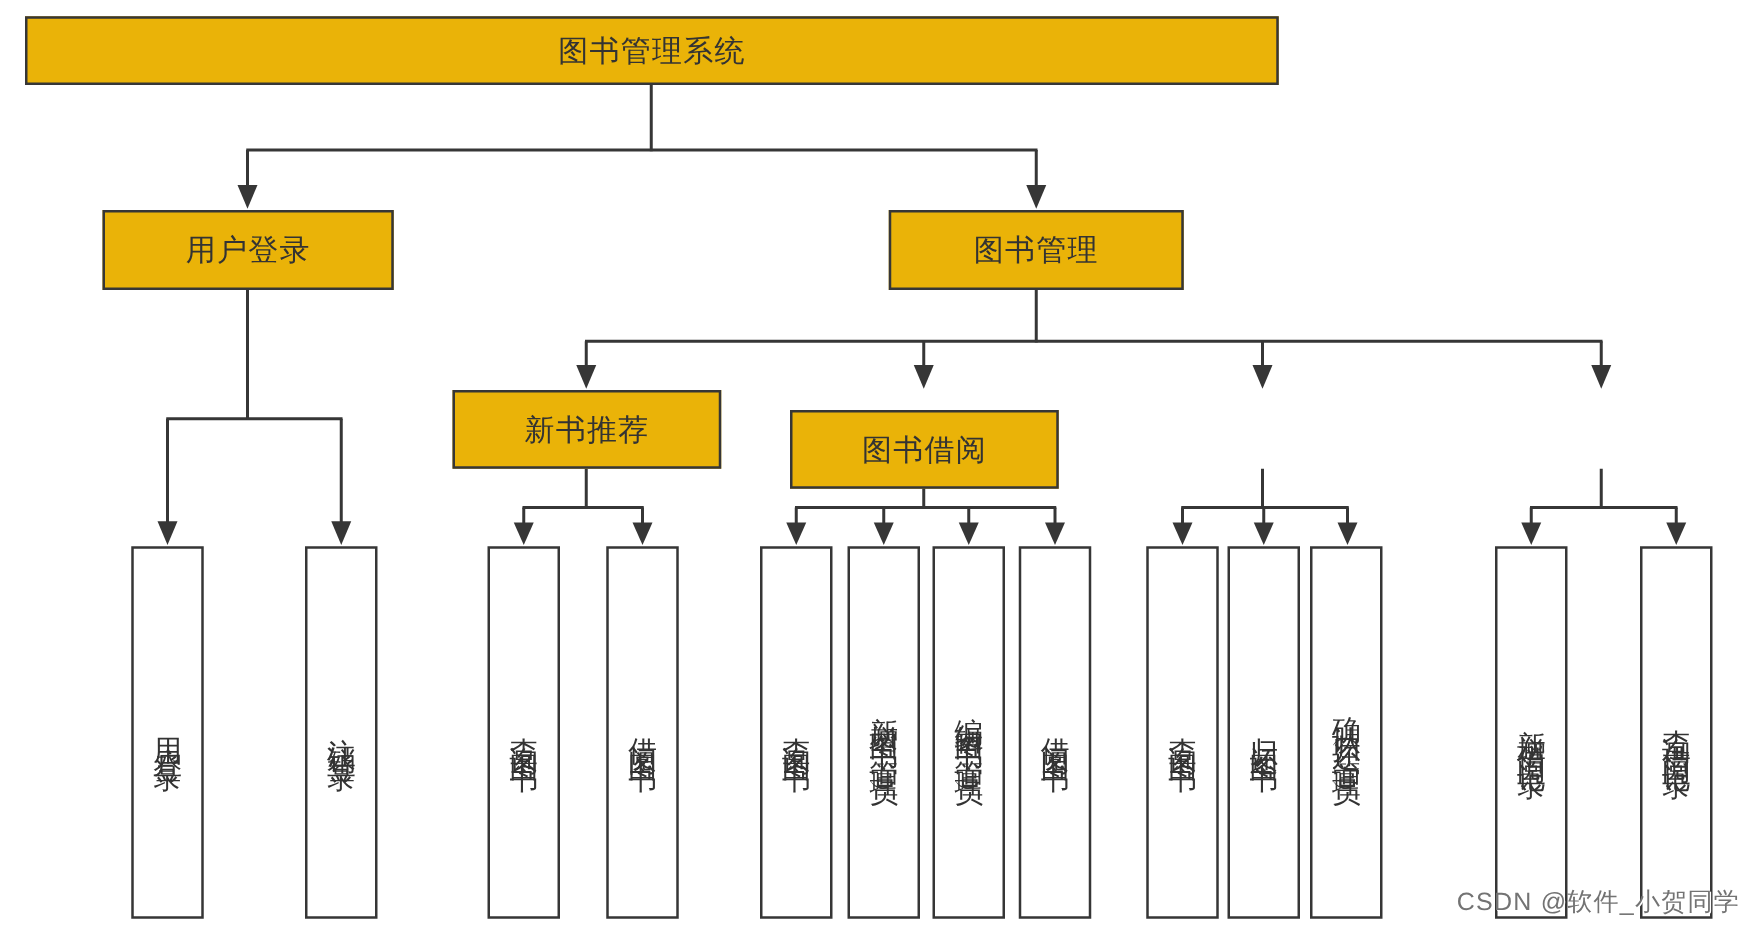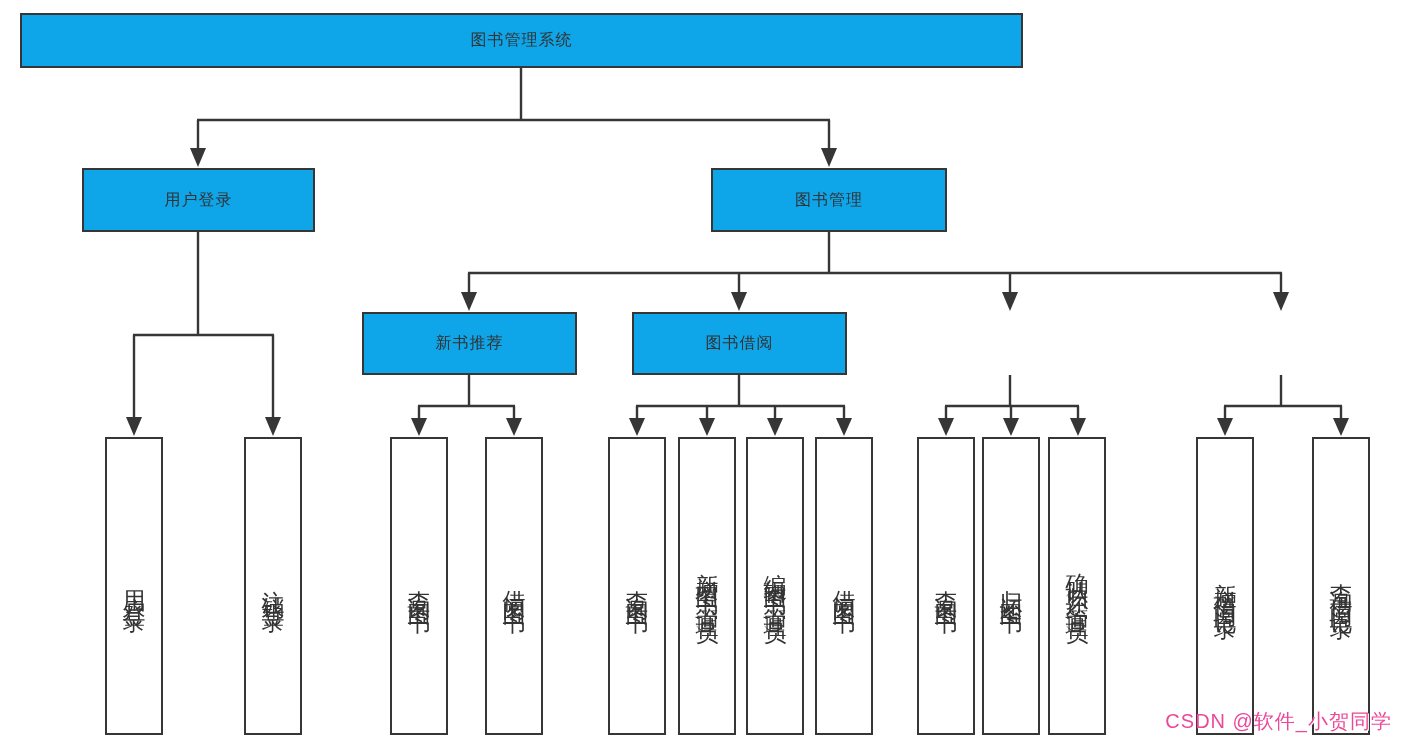--- a/index.html
+++ b/index.html
@@ -23,25 +23,25 @@
     fill: none;
   }
   .connectors polygon {
     fill: #363636;
     stroke: none;
   }
   .hbox {
     position: absolute;
     box-sizing: border-box;
     border: 2px solid #363636;
-    background: #0ea5e9;
+    background: #eab308;
     display: flex;
     align-items: center;
     justify-content: center;
-    font-size: 16px;
+    font-size: 24px;
     letter-spacing: 1px;
     white-space: nowrap;
   }
   .vbox {
     position: absolute;
     box-sizing: border-box;
     border: 2px solid #363636;
     background: #ffffff;
     width: 58px;
     top: 437px;
@@ -53,21 +53,21 @@
     font-size: 23px;
     letter-spacing: 7px;
     line-height: 1;
   }
   .watermark {
     position: absolute;
     right: 13px;
     top: 708px;
     font-size: 20px;
     letter-spacing: 1px;
-    color: #ec4899;
+    color: #737373;
     text-shadow: 1px 1px 0 #ffffff;
     z-index: 5;
     white-space: nowrap;
   }
 </style>
 </head>
 <body>
 
 <div class="canvas">
 
@@ -146,21 +146,21 @@
         <polygon points="1333,418 1349,418 1341,436"></polygon>
     </g>
   </svg>
 
   <div class="hbox" style="left:20px; top:13px; width:1003px; height:55px;">图书管理系统</div>
 
   <div class="hbox" style="left:82px; top:168px; width:233px; height:64px;">用户登录</div>
   <div class="hbox" style="left:362px; top:312px; width:215px; height:63px;">新书推荐</div>
 
   <div class="hbox" style="left:711px; top:168px; width:236px; height:64px;">图书管理</div>
-  <div class="hbox" style="left:632px; top:312px; width:215px; height:63px;">图书借阅</div>
+  <div class="hbox" style="left:632px; top:328px; width:215px; height:63px;">图书借阅</div>
 
   <div class="vbox" style="left:105px;">用户登录</div>
   <div class="vbox" style="left:244px;">注销登录</div>
 
   <div class="vbox" style="left:390px;">查询图书</div>
   <div class="vbox" style="left:485px;">借阅图书</div>
 
   <div class="vbox" style="left:608px;">查询图书</div>
   <div class="vbox" style="left:678px;">新增图书（管理员）</div>
   <div class="vbox" style="left:746px;">编辑图书（管理员）</div>

